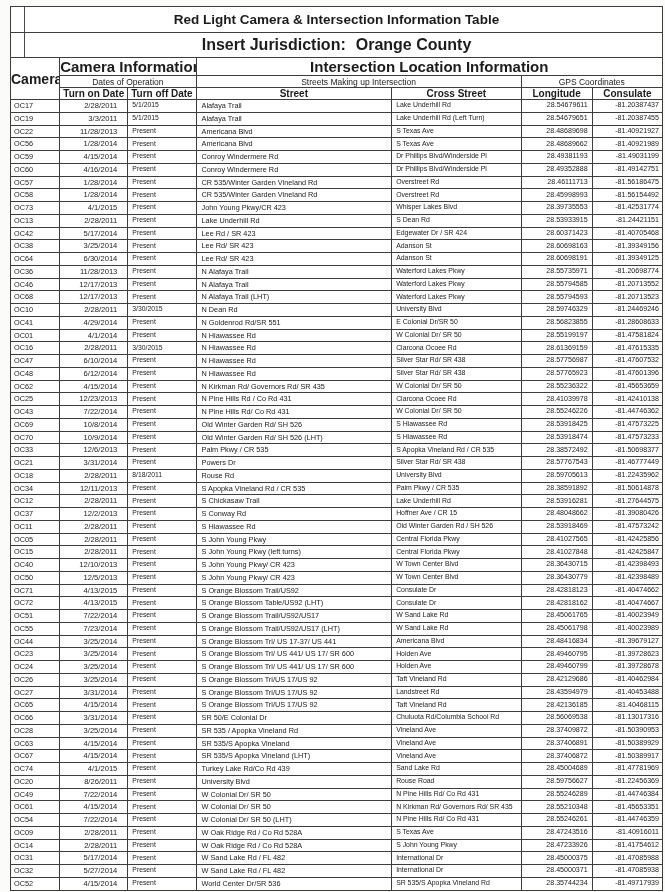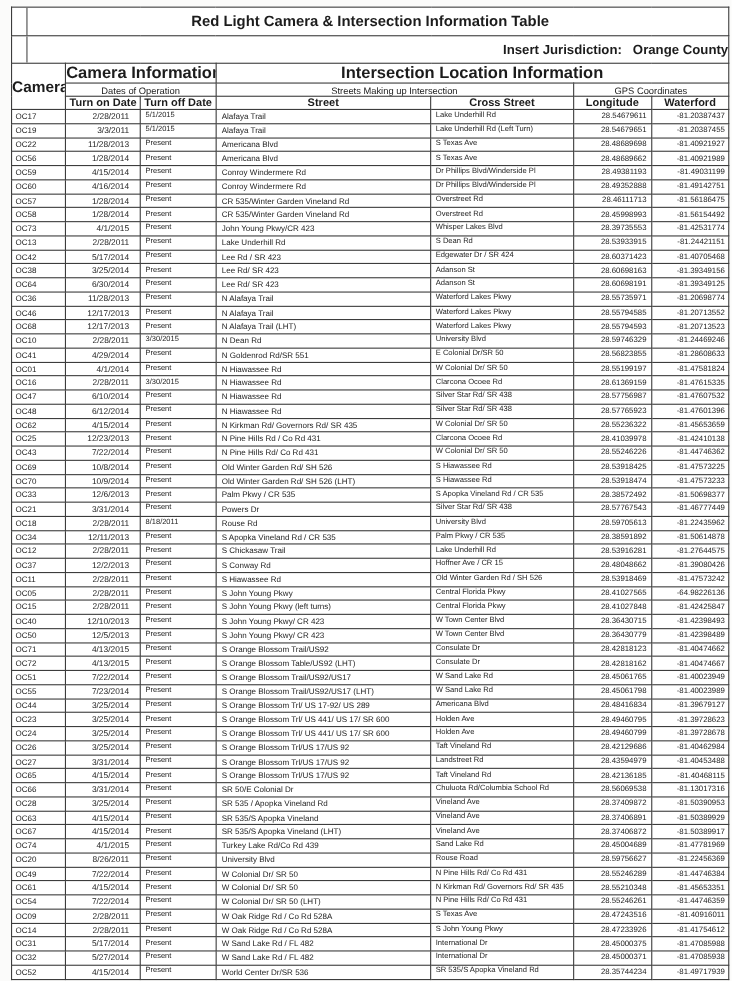--- a/index.html
+++ b/index.html
@@ -25,21 +25,21 @@
     overflow:hidden;
     white-space:nowrap;
     padding:0;
   }
   
   td.title{
     height:25px;font-size:13.5px;font-weight:bold;text-align:center;
     vertical-align:middle;position:relative;
   }
   td.jurisdiction{
-    height:24px;font-size:12px;font-weight:bold;text-align:right;
+    height:24px;font-size:16px;font-weight:bold;text-align:center;
     vertical-align:middle;position:relative;
   }
   td.title::after, td.jurisdiction::after{
     content:"";position:absolute;left:13px;top:0;bottom:0;
     border-left:1px solid #4a4a4a;
   }
   .jur-gap{display:inline-block;width:10px;}
   td.grp{
     height:15px;font-size:15px;font-weight:bold;text-align:center;vertical-align:middle;
   }
@@ -100,21 +100,21 @@
         <td class="sub" colspan="2">Dates of Operation</td>
         <td class="sub" colspan="2">Streets Making up Intersection</td>
         <td class="sub" colspan="2">GPS Coordinates</td>
       </tr>
       <tr>
         <td class="colhead">Turn on Date</td>
         <td class="colhead">Turn off Date</td>
         <td class="colhead">Street</td>
         <td class="colhead">Cross Street</td>
         <td class="colhead">Longitude</td>
-        <td class="colhead">Waterford</td>
+        <td class="colhead">Consulate</td>
       </tr>
     </thead>
     <tbody>
         <tr>
           <td class="c0">OC17</td>
           <td class="c1">2/28/2011</td>
           <td class="c2">5/1/2015</td>
           <td class="c3">Alafaya Trail</td>
           <td class="c4">Lake Underhill Rd</td>
           <td class="c5">28.54679611</td>
@@ -417,21 +417,21 @@
           <td class="c5">28.53918469</td>
           <td class="c6">-81.47573242</td>
         </tr>
         <tr>
           <td class="c0">OC05</td>
           <td class="c1">2/28/2011</td>
           <td class="c2">Present</td>
           <td class="c3">S John Young Pkwy</td>
           <td class="c4">Central Florida Pkwy</td>
           <td class="c5">28.41027565</td>
-          <td class="c6">-64.98226136</td>
+          <td class="c6">-81.42425856</td>
         </tr>
         <tr>
           <td class="c0">OC15</td>
           <td class="c1">2/28/2011</td>
           <td class="c2">Present</td>
           <td class="c3">S John Young Pkwy (left turns)</td>
           <td class="c4">Central Florida Pkwy</td>
           <td class="c5">28.41027848</td>
           <td class="c6">-81.42425847</td>
         </tr>
@@ -486,21 +486,21 @@
           <td class="c2">Present</td>
           <td class="c3">S Orange Blossom Trail/US92/US17 (LHT)</td>
           <td class="c4">W Sand Lake Rd</td>
           <td class="c5">28.45061798</td>
           <td class="c6">-81.40023989</td>
         </tr>
         <tr>
           <td class="c0">OC44</td>
           <td class="c1">3/25/2014</td>
           <td class="c2">Present</td>
-          <td class="c3">S Orange Blossom Trl/ US 17-92/ US 289</td>
+          <td class="c3">S Orange Blossom Trl/ US 17-37/ US 441</td>
           <td class="c4">Americana Blvd</td>
           <td class="c5">28.48416834</td>
           <td class="c6">-81.39679127</td>
         </tr>
         <tr>
           <td class="c0">OC23</td>
           <td class="c1">3/25/2014</td>
           <td class="c2">Present</td>
           <td class="c3">S Orange Blossom Trl/ US 441/ US 17/ SR 600</td>
           <td class="c4">Holden Ave</td>

